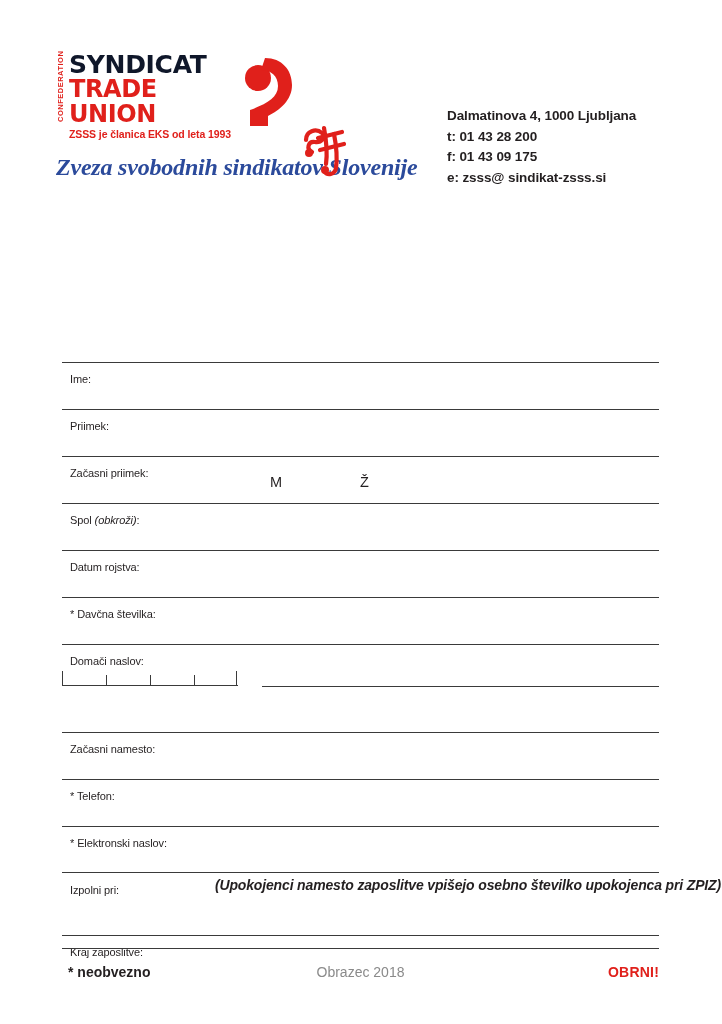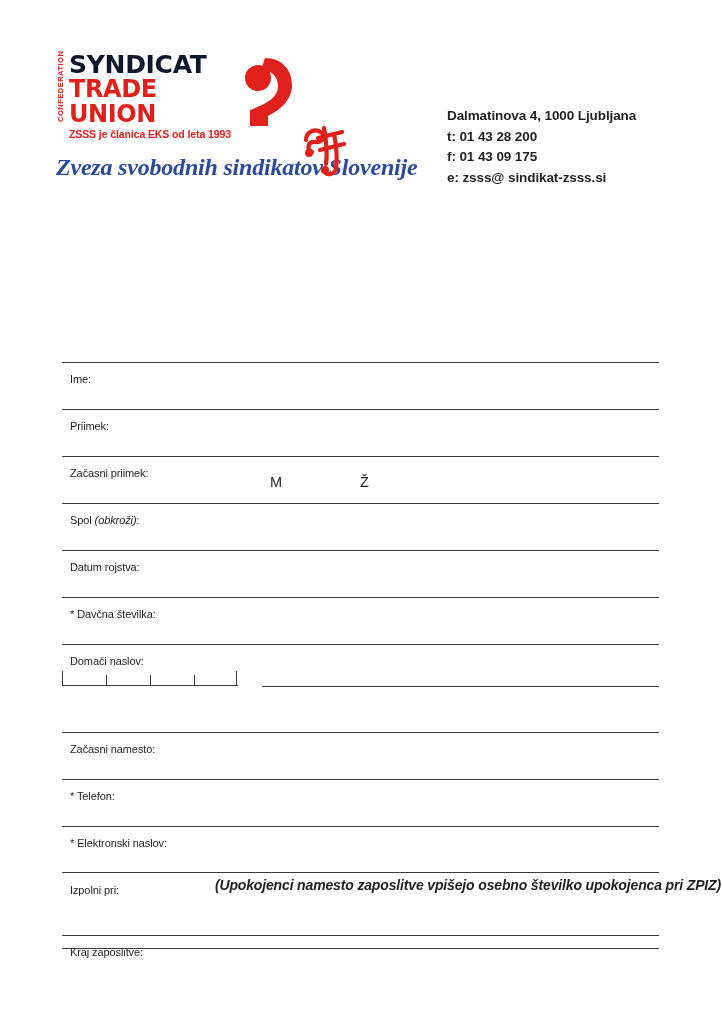--- a/index.html
+++ b/index.html
@@ -425,14 +425,19 @@
 
     <div class="note" style="left:62px; top:877px;">(Upokojenci namesto zaposlitve vpišejo osebno številko upokojenca pri ZPIZ)</div>
 
     <div class="row" style="top:906px;">
       <div class="label">Kraj zaposlitve:</div>
     </div>
     <div class="rule" style="left:62px; top:935px;"></div>
   </div>
 
   <div class="footer-rule"></div>
+  <div class="footer">
+    <div class="footer-left">* neobvezno</div>
+    <div class="footer-center">Obrazec 2018</div>
+    <div class="footer-right">OBRNI!</div>
+  </div>
 
 </div>
 
 </body></html>

